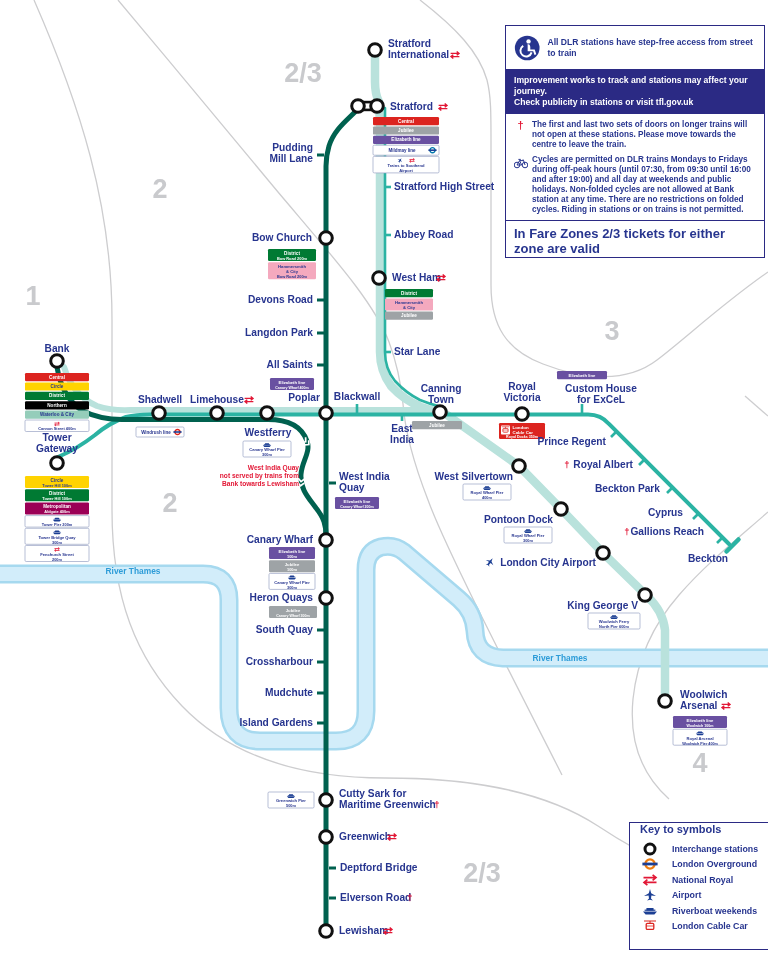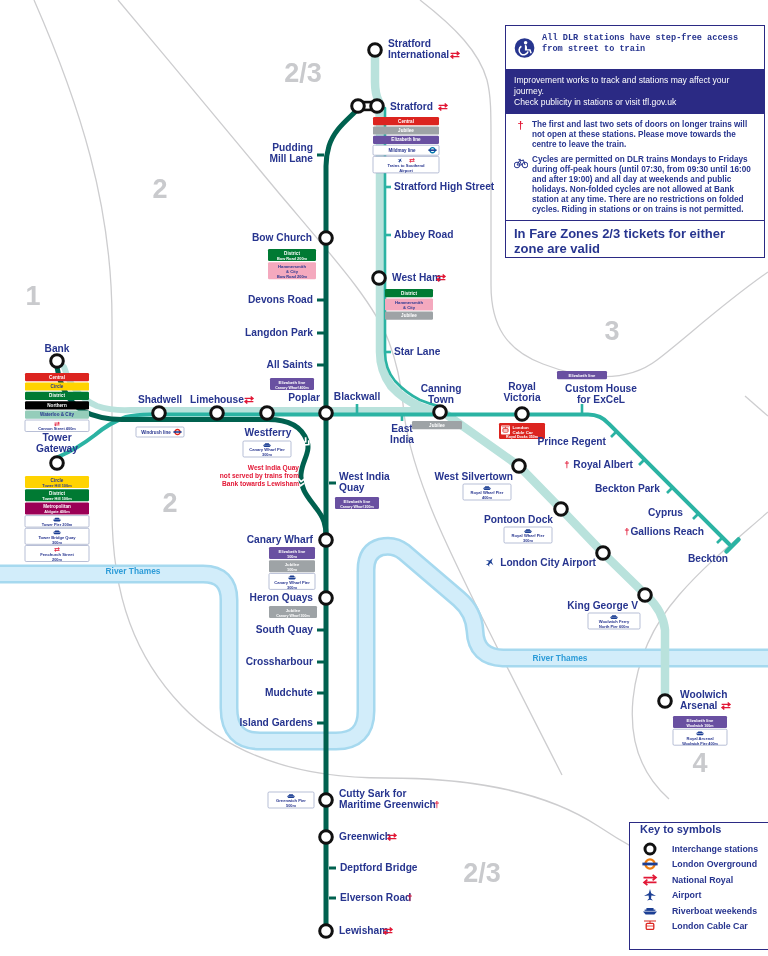--- a/index.html
+++ b/index.html
@@ -3,23 +3,23 @@
 <meta charset="utf-8">
 <style>
   html,body{margin:0;padding:0;background:#fff;}
   #page{position:relative;width:768px;height:956px;background:#fff;overflow:hidden;
         font-family:"Liberation Sans",sans-serif;}
   #map{position:absolute;left:0;top:0;}
   #map text{font-family:"Liberation Sans",sans-serif;}
   .panel{position:absolute;background:#fff;border:1.5px solid #2B2A84;box-sizing:border-box;
          color:#27358F;}
   .info-panel{left:505px;top:25px;width:260px;height:233px;display:flex;flex-direction:column;}
-  .ip-head{display:flex;gap:7px;padding:7px 8px 6px 8px;font-family:Liberation Mono, monospace;}
+  .ip-head{display:flex;gap:7px;align-items:center;padding:7px 8px 6px 8px;}
   .ip-head .txt{font-size:8.6px;font-weight:bold;line-height:1.25;}
-  .ip-banner{background:#2B2A84;color:#fff;font-size:8.6px;font-weight:normal;
+  .ip-banner{background:#2B2A84;color:#fff;font-size:8.6px;font-weight:bold;
              line-height:1.28;padding:6px 8px;}
   .ip-notes{padding:6px 8px 0 8px;flex:1;}
   .note{display:flex;gap:5px;margin-bottom:5px;}
   .note .mark{width:13px;flex:0 0 13px;text-align:center;}
   .note .dag{color:#E21836;font-weight:bold;font-size:11px;line-height:10px;}
   .note .txt{font-size:8.2px;font-weight:600;line-height:1.22;}
   .ip-fare{border-top:1px solid #2B2A84;padding:5px 8px;font-size:13px;font-weight:bold;}
   .key-panel{left:585px;top:822px;width:200px;height:128px;padding:0 10px;margin-left:44px;}
   .key-title{font-size:11px;font-weight:bold;margin-bottom:6px;}
   .key-row{display:flex;align-items:center;gap:12px;height:15.5px;}

